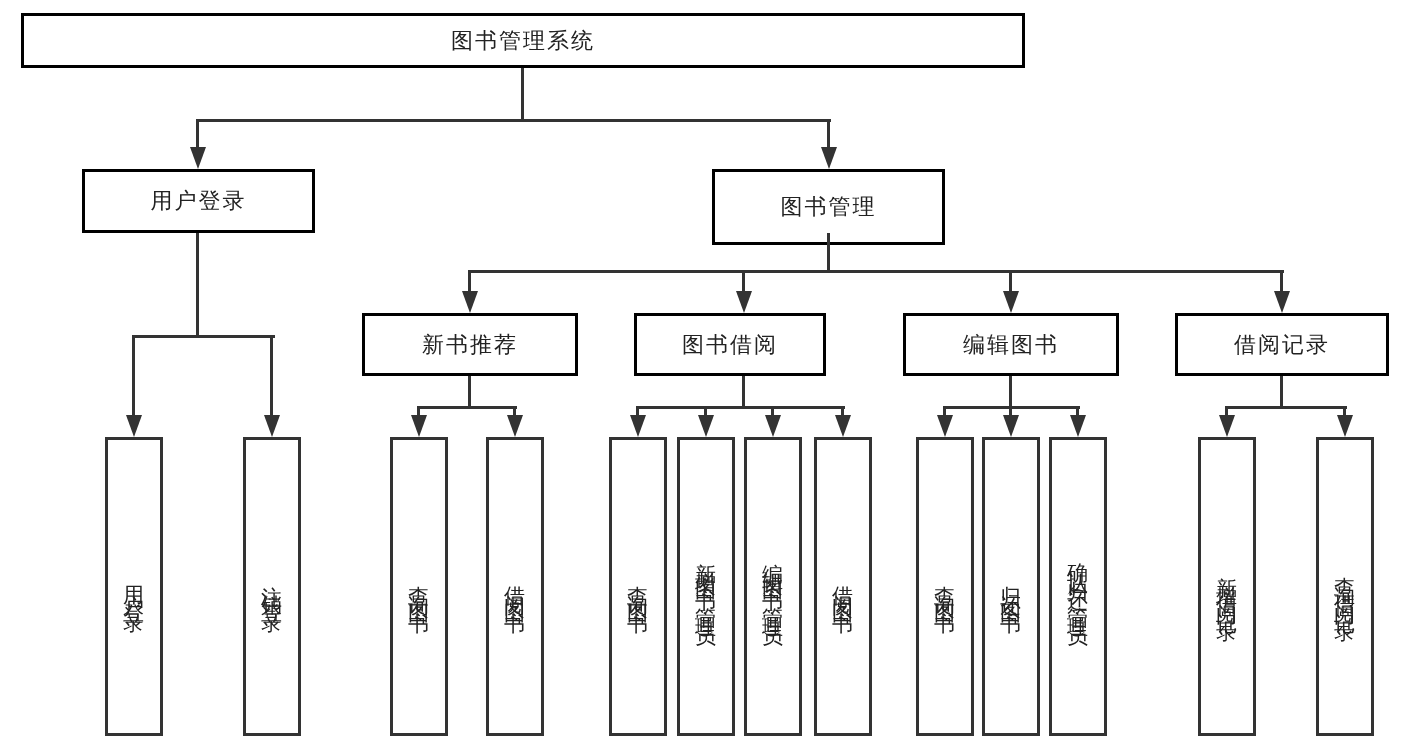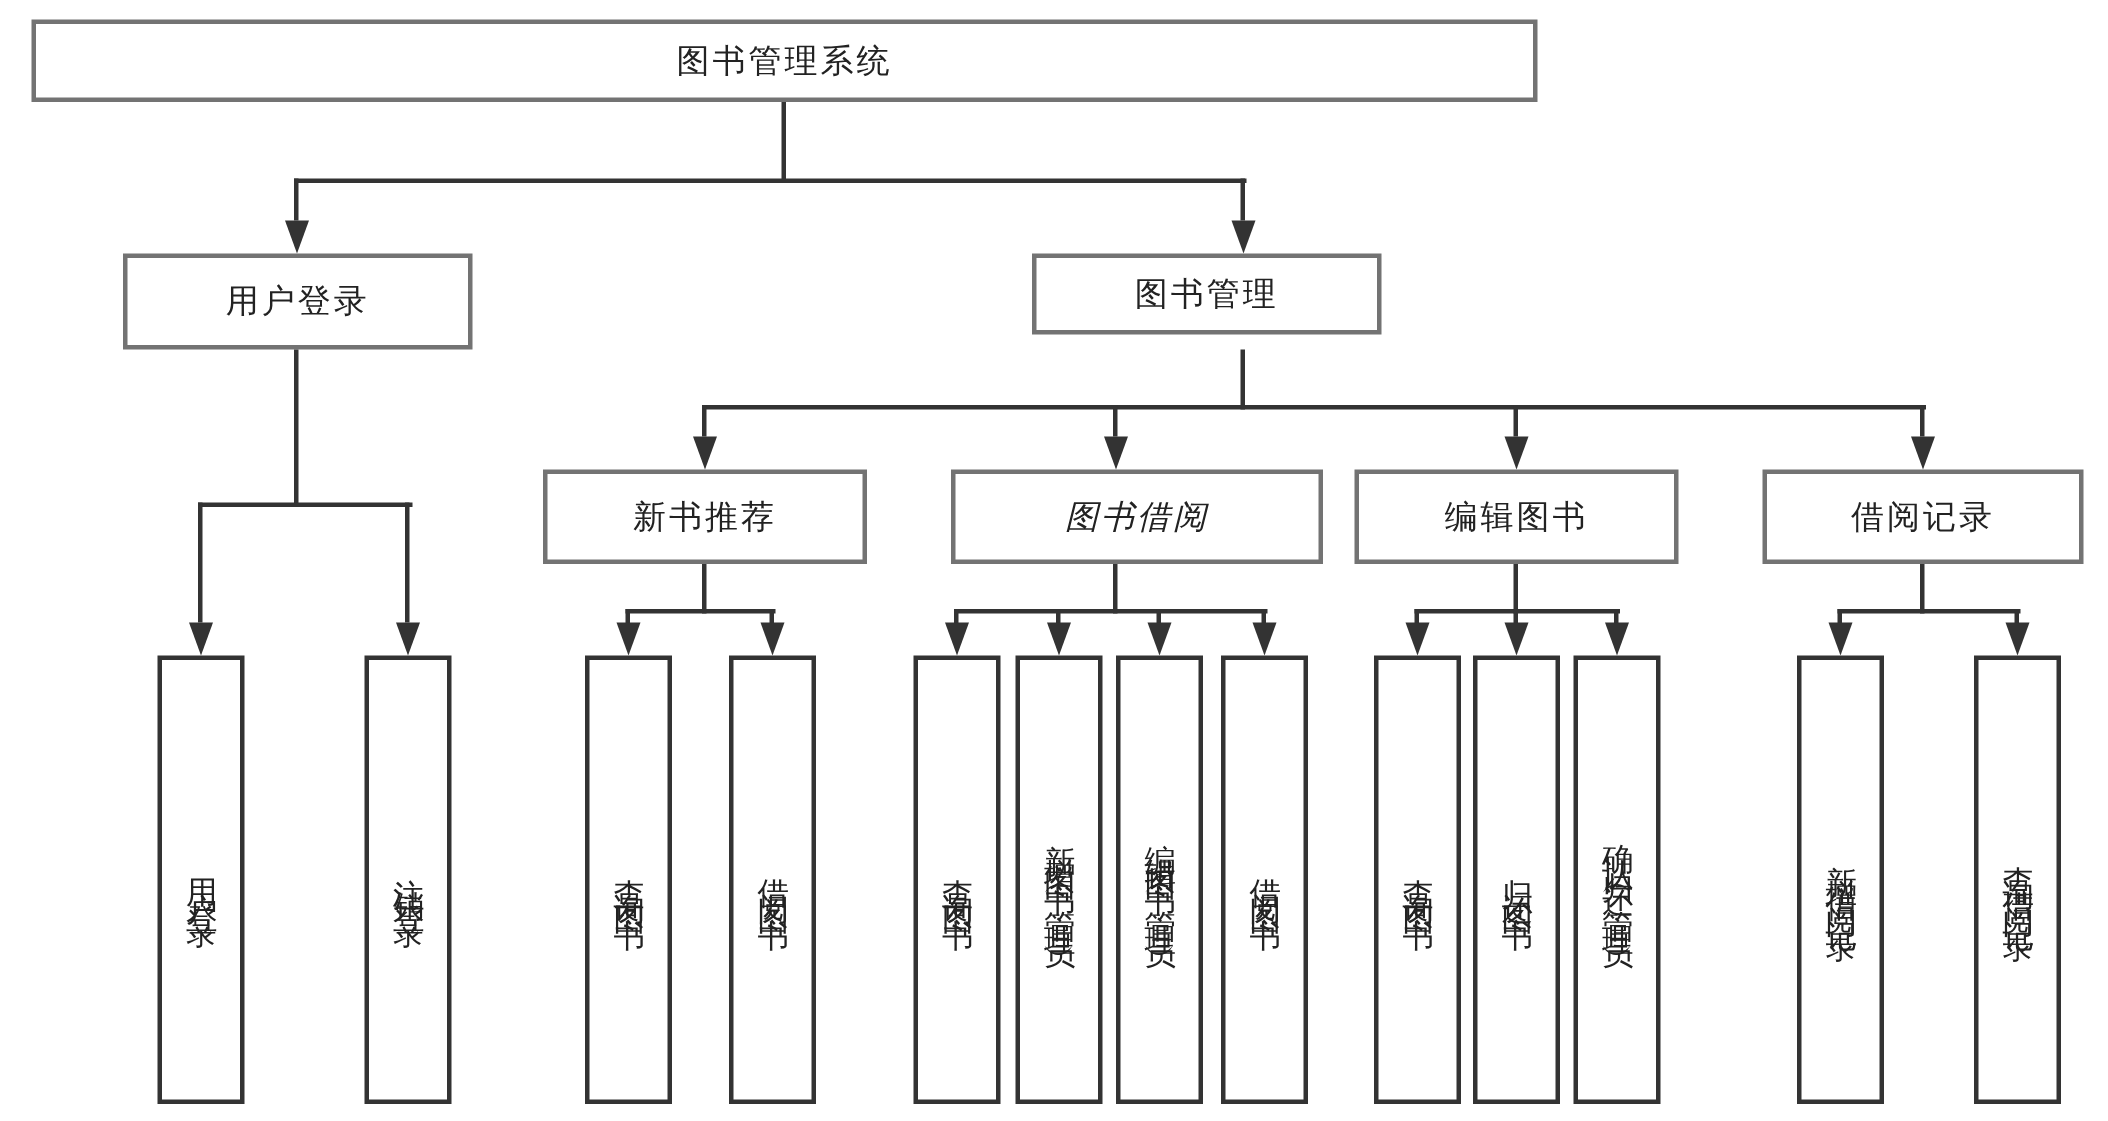--- a/index.html
+++ b/index.html
@@ -11,21 +11,21 @@
   #stage {
     position: relative;
     width: 1405px;
     height: 747px;
     background: #ffffff;
     overflow: hidden;
   }
   .box {
     position: absolute;
     box-sizing: border-box;
-    border: 3px solid #737373;
+    border: 3px solid #000000;
     background: #ffffff;
     display: flex;
     align-items: center;
     justify-content: center;
     font-size: 22px;
     color: #222222;
     letter-spacing: 2px;
     white-space: nowrap;
   }
   .vbox {
@@ -73,25 +73,25 @@
 </style>
 </head>
 <body>
 
 <div id="stage">
 
   <div class="box" style="left:21px; top:13px; width:1004px; height:55px;">图书管理系统</div>
 
   <div class="box" style="left:82px; top:169px; width:233px; height:64px;">用户登录</div>
 
-  <div class="box" style="left:688px; top:169px; width:233px; height:54px;">图书管理</div>
+  <div class="box" style="left:712px; top:169px; width:233px; height:76px;">图书管理</div>
 
   <div class="box" style="left:362px; top:313px; width:216px; height:63px;">新书推荐</div>
 
-  <div class="box" style="left:634px; top:313px; width:248px; height:63px;font-style:italic;">图书借阅</div>
+  <div class="box" style="left:634px; top:313px; width:192px; height:63px;">图书借阅</div>
 
   <div class="box" style="left:903px; top:313px; width:216px; height:63px;">编辑图书</div>
 
   <div class="box" style="left:1175px; top:313px; width:214px; height:63px;">借阅记录</div>
 
   <div class="vbox" style="left:105px; top:437px; width:58px; height:299px;">用户登录</div>
 
   <div class="vbox" style="left:243px; top:437px; width:58px; height:299px;">注销登录</div>
 
   <div class="vbox" style="left:390px; top:437px; width:58px; height:299px;">查询图书</div>

